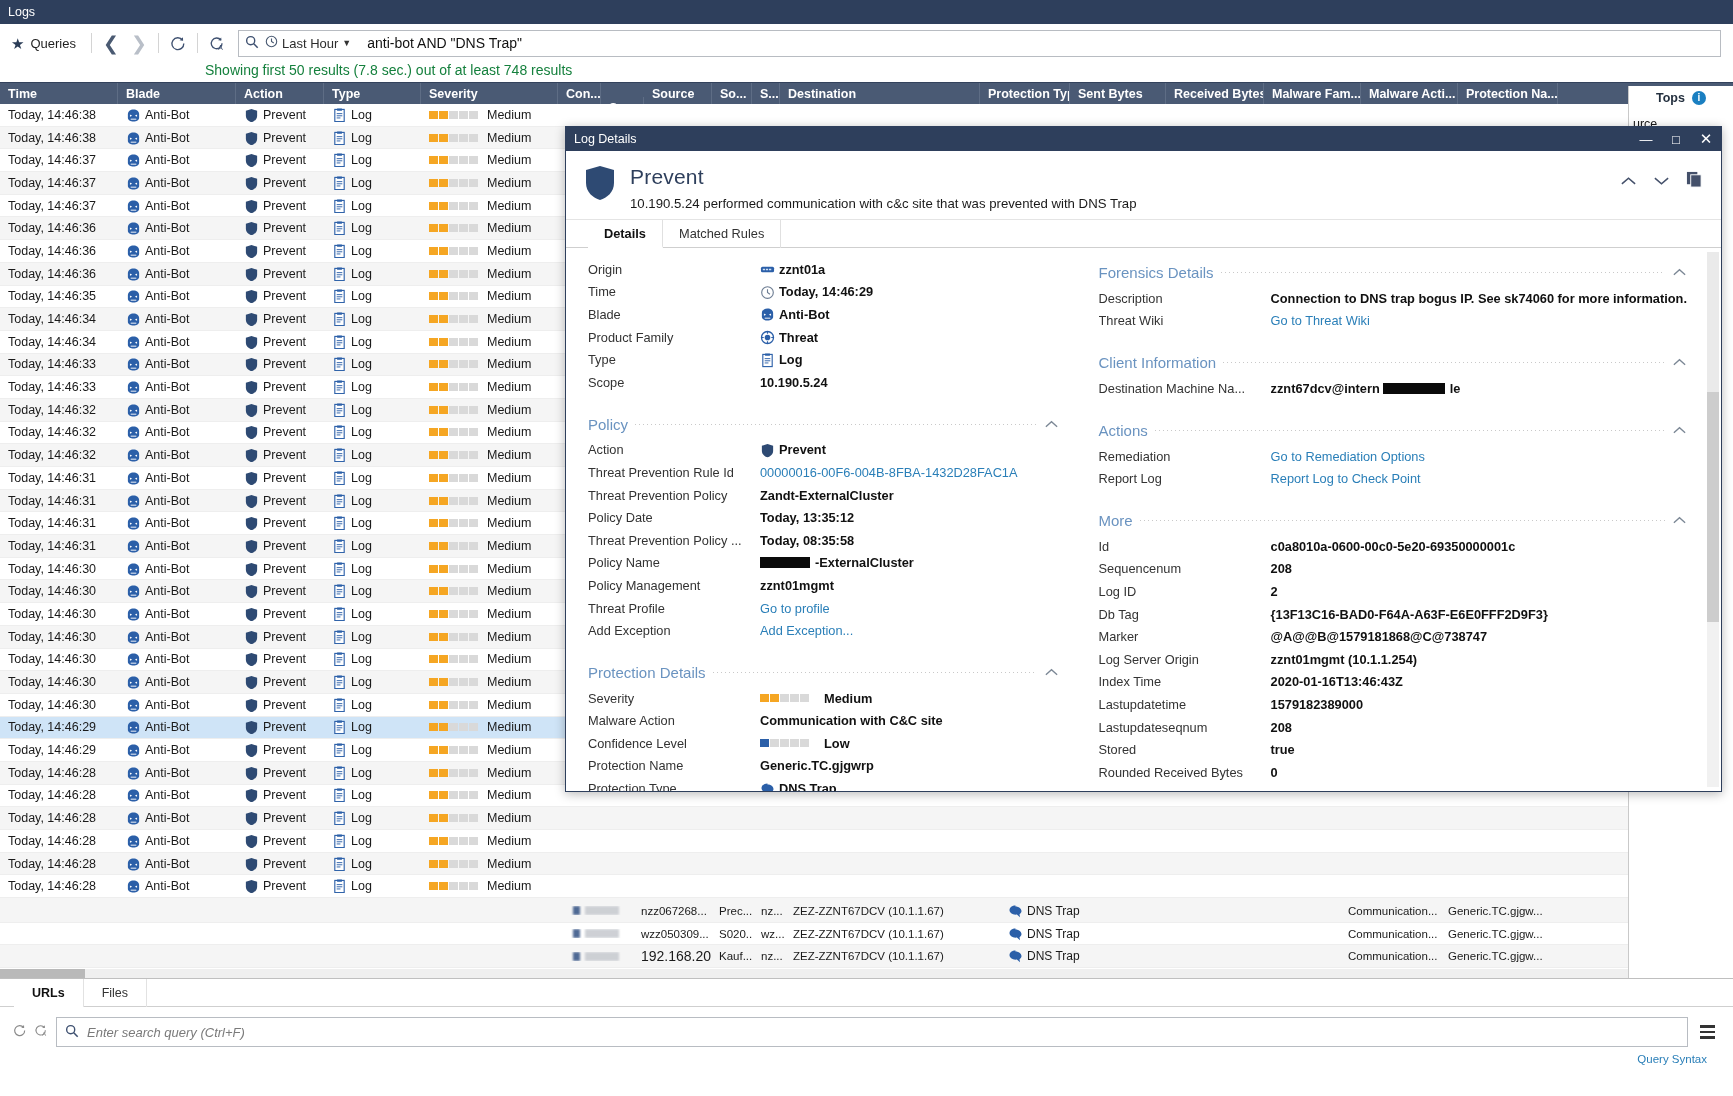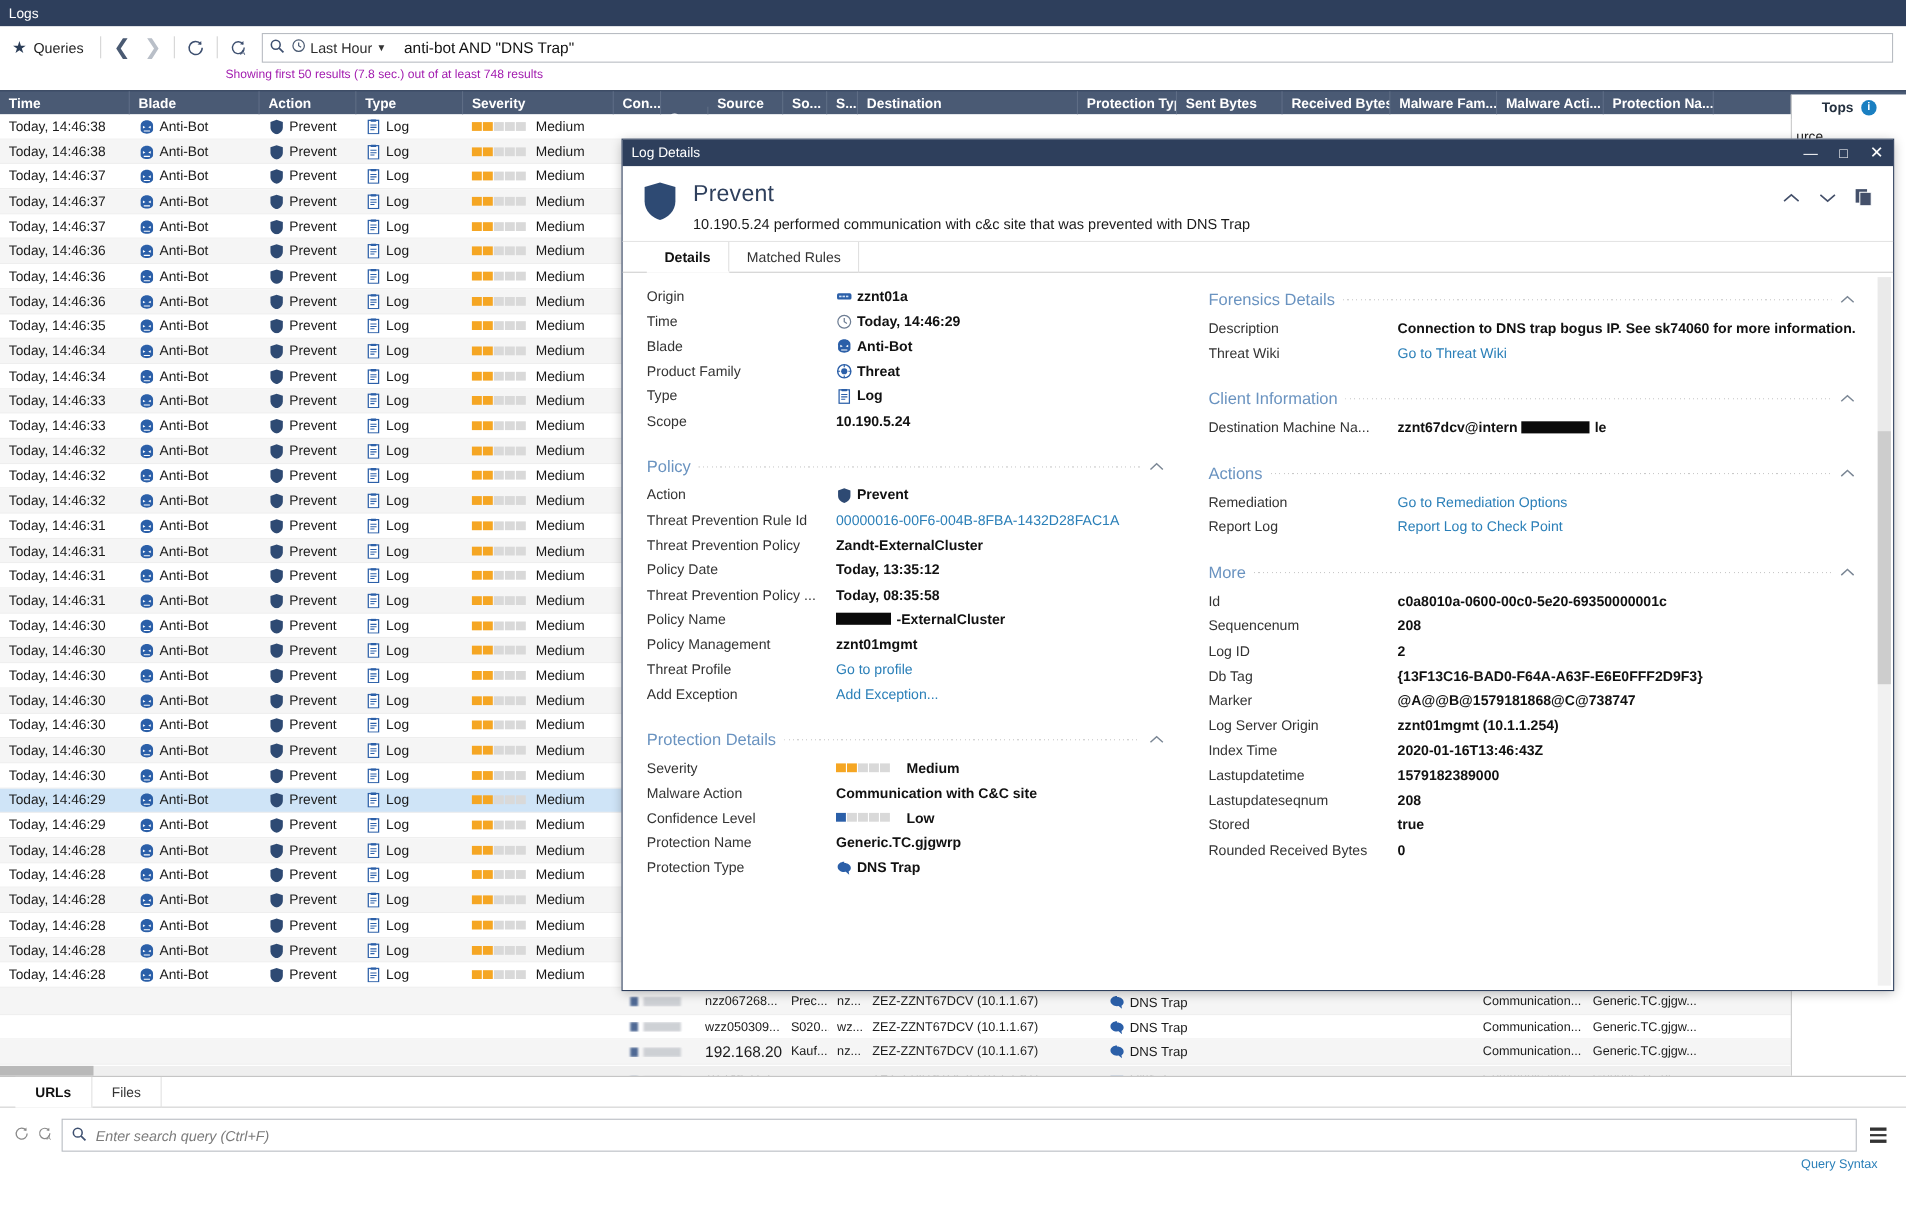--- a/index.html
+++ b/index.html
@@ -43,21 +43,21 @@
     display:flex; align-items:center; padding: 0 6px; gap:6px;
   }
   .s-ico { color:#3e5070; font-size:14px; }
   .timefilter { display:flex; align-items:center; gap:4px; color:#2d2d2d; font-size:13px; }
   .clock-ico { font-size:13px; color:#4a5a72; }
   .caret { font-size:9px; color:#333; }
   .query-text { font-size:14px; color:#111; margin-left:10px; }
 
   .results-line {
     text-align:left; padding-left:205px;
-    font-size:11px; color:#a21caf; height:20px;
+    font-size:14px; color:#15803d; height:20px;
   }
 
   
   .grid-head {
     display:flex; background:#4a5a74; color:#ffffff;
     height:22px; align-items:center; font-size:12.5px; font-weight:bold;
     border-top:1px solid #33425c;
   }
   .gh { padding-left:8px; overflow:hidden; white-space:nowrap;
         border-right:1px solid #5e6d85; height:22px; line-height:22px; }
@@ -97,21 +97,21 @@
     border-right:1px solid #c9c9c9;
   }
   .info-ico { width:14px;height:14px;border-radius:50%;background:#1a7fc1;color:#fff;
               font-size:10px;font-weight:bold;display:flex;align-items:center;justify-content:center;}
   .tops-list { padding:6px 0 0 4px; font-size:12.5px; color:#1a1a1a; }
   .tops-list div { height:20.6px; line-height:20.6px; white-space:nowrap; overflow:hidden;}
   .tops-list div.lnk { color:#2a7fb8; }
 
   
   .dialog {
-    position:absolute; left:565px; top:126px; width:1157px; height:775px;
+    position:absolute; left:565px; top:126px; width:1157px; height:666px;
     background:#ffffff; border:1px solid #2e3f5c;
     box-shadow: 0 2px 10px rgba(0,0,0,.28);
     display:flex; flex-direction:column;
   }
   .dlg-title {
     height:24px; background:#2e3f5c; color:#fff; display:flex; align-items:center;
     padding-left:8px; font-size:12.5px;
   }
   .dlg-title .sp { flex:1; }
   .win-btn { width:30px; height:24px; display:flex; align-items:center; justify-content:center;

